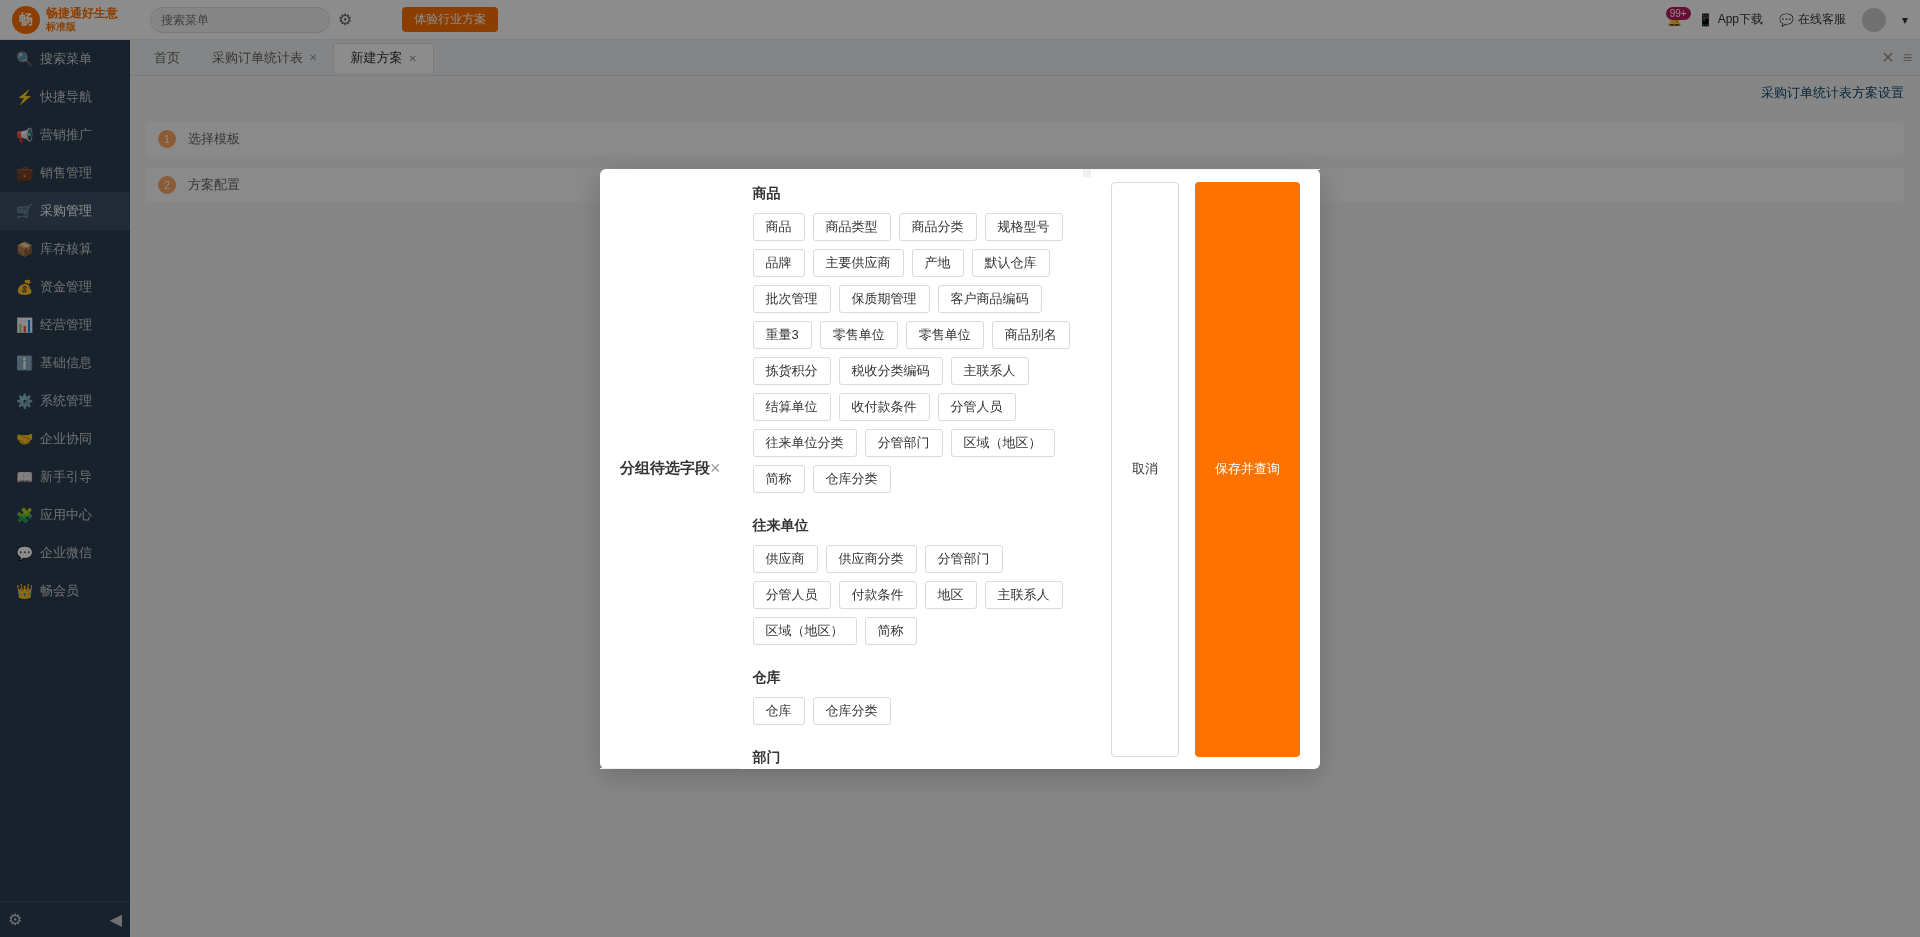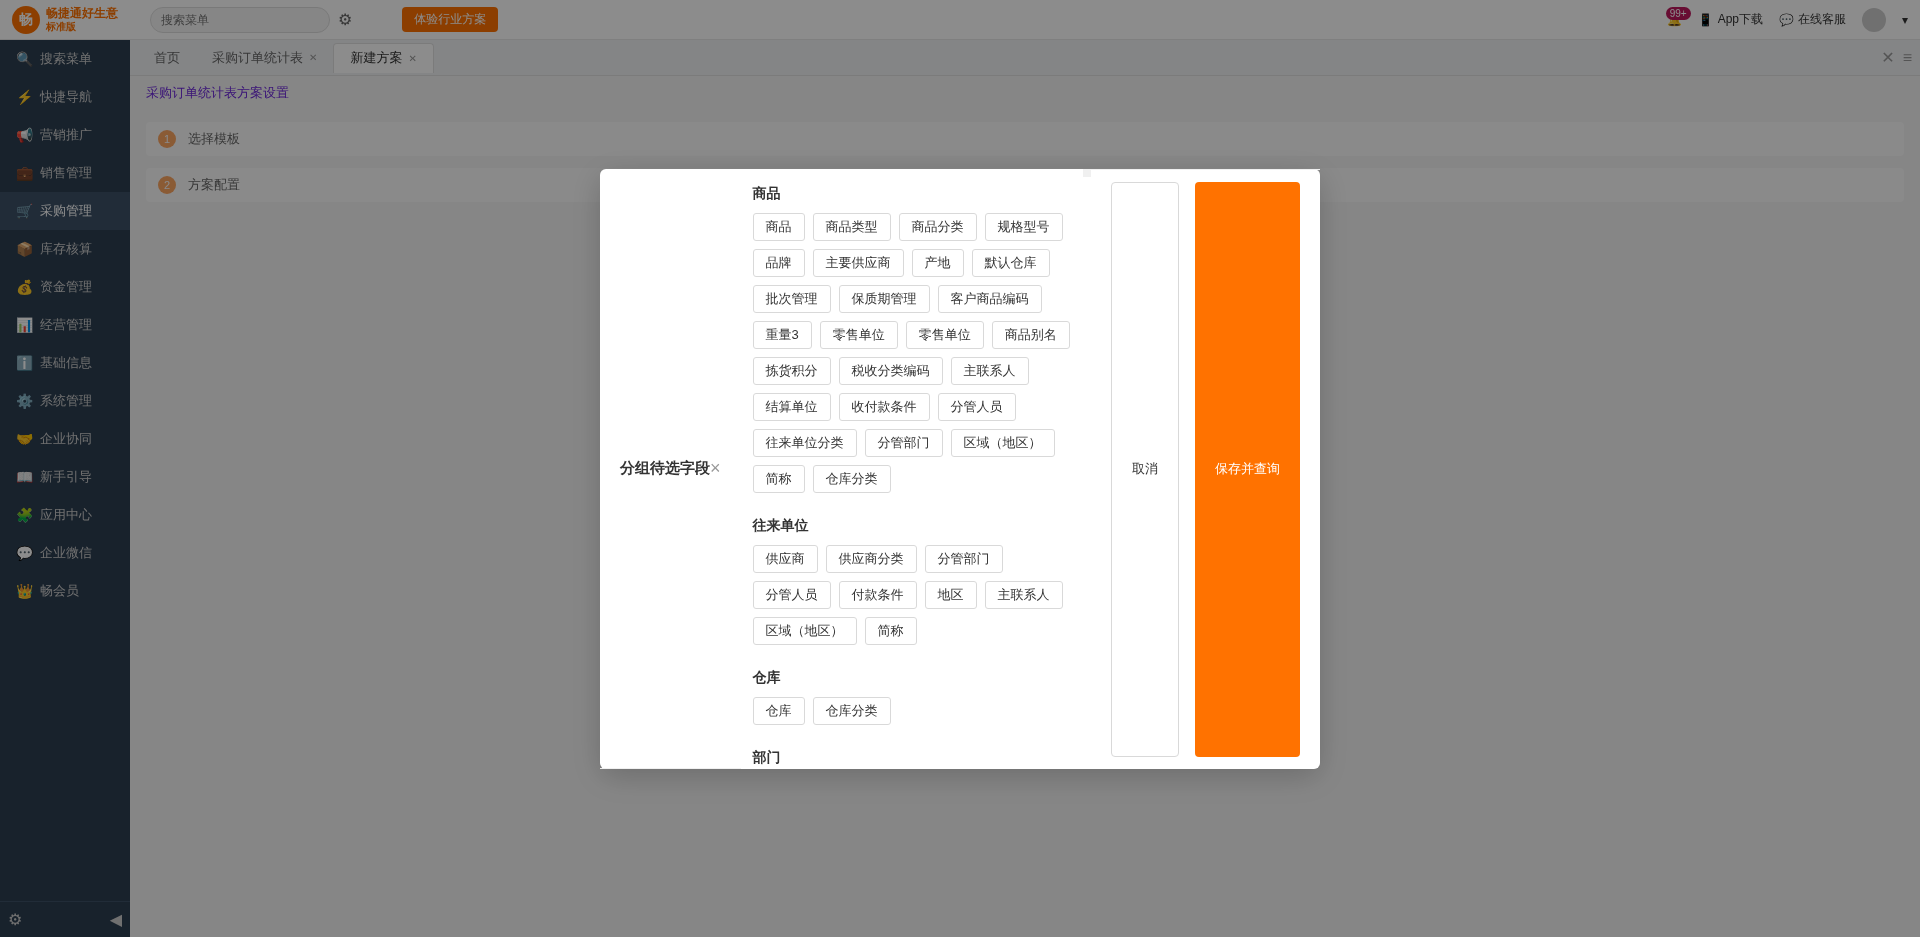--- a/index.html
+++ b/index.html
@@ -159,22 +159,23 @@
       top: 76px;
       left: 130px;
       right: 0;
       bottom: 0;
       background: #f5f5f5;
       overflow: auto;
     }
     .page-header {
       padding: 8px 16px;
       font-size: 13px;
-      color: #6d28d9;
+      color: #0c4a6e;
       background: #f5f5f5;
+      text-align: right;
     }
     .content-area {
       padding: 12px 16px;
       background: #f5f5f5;
       opacity: 0.6;
     }
     .step-row {
       display: flex;
       align-items: center;
       gap: 12px;

